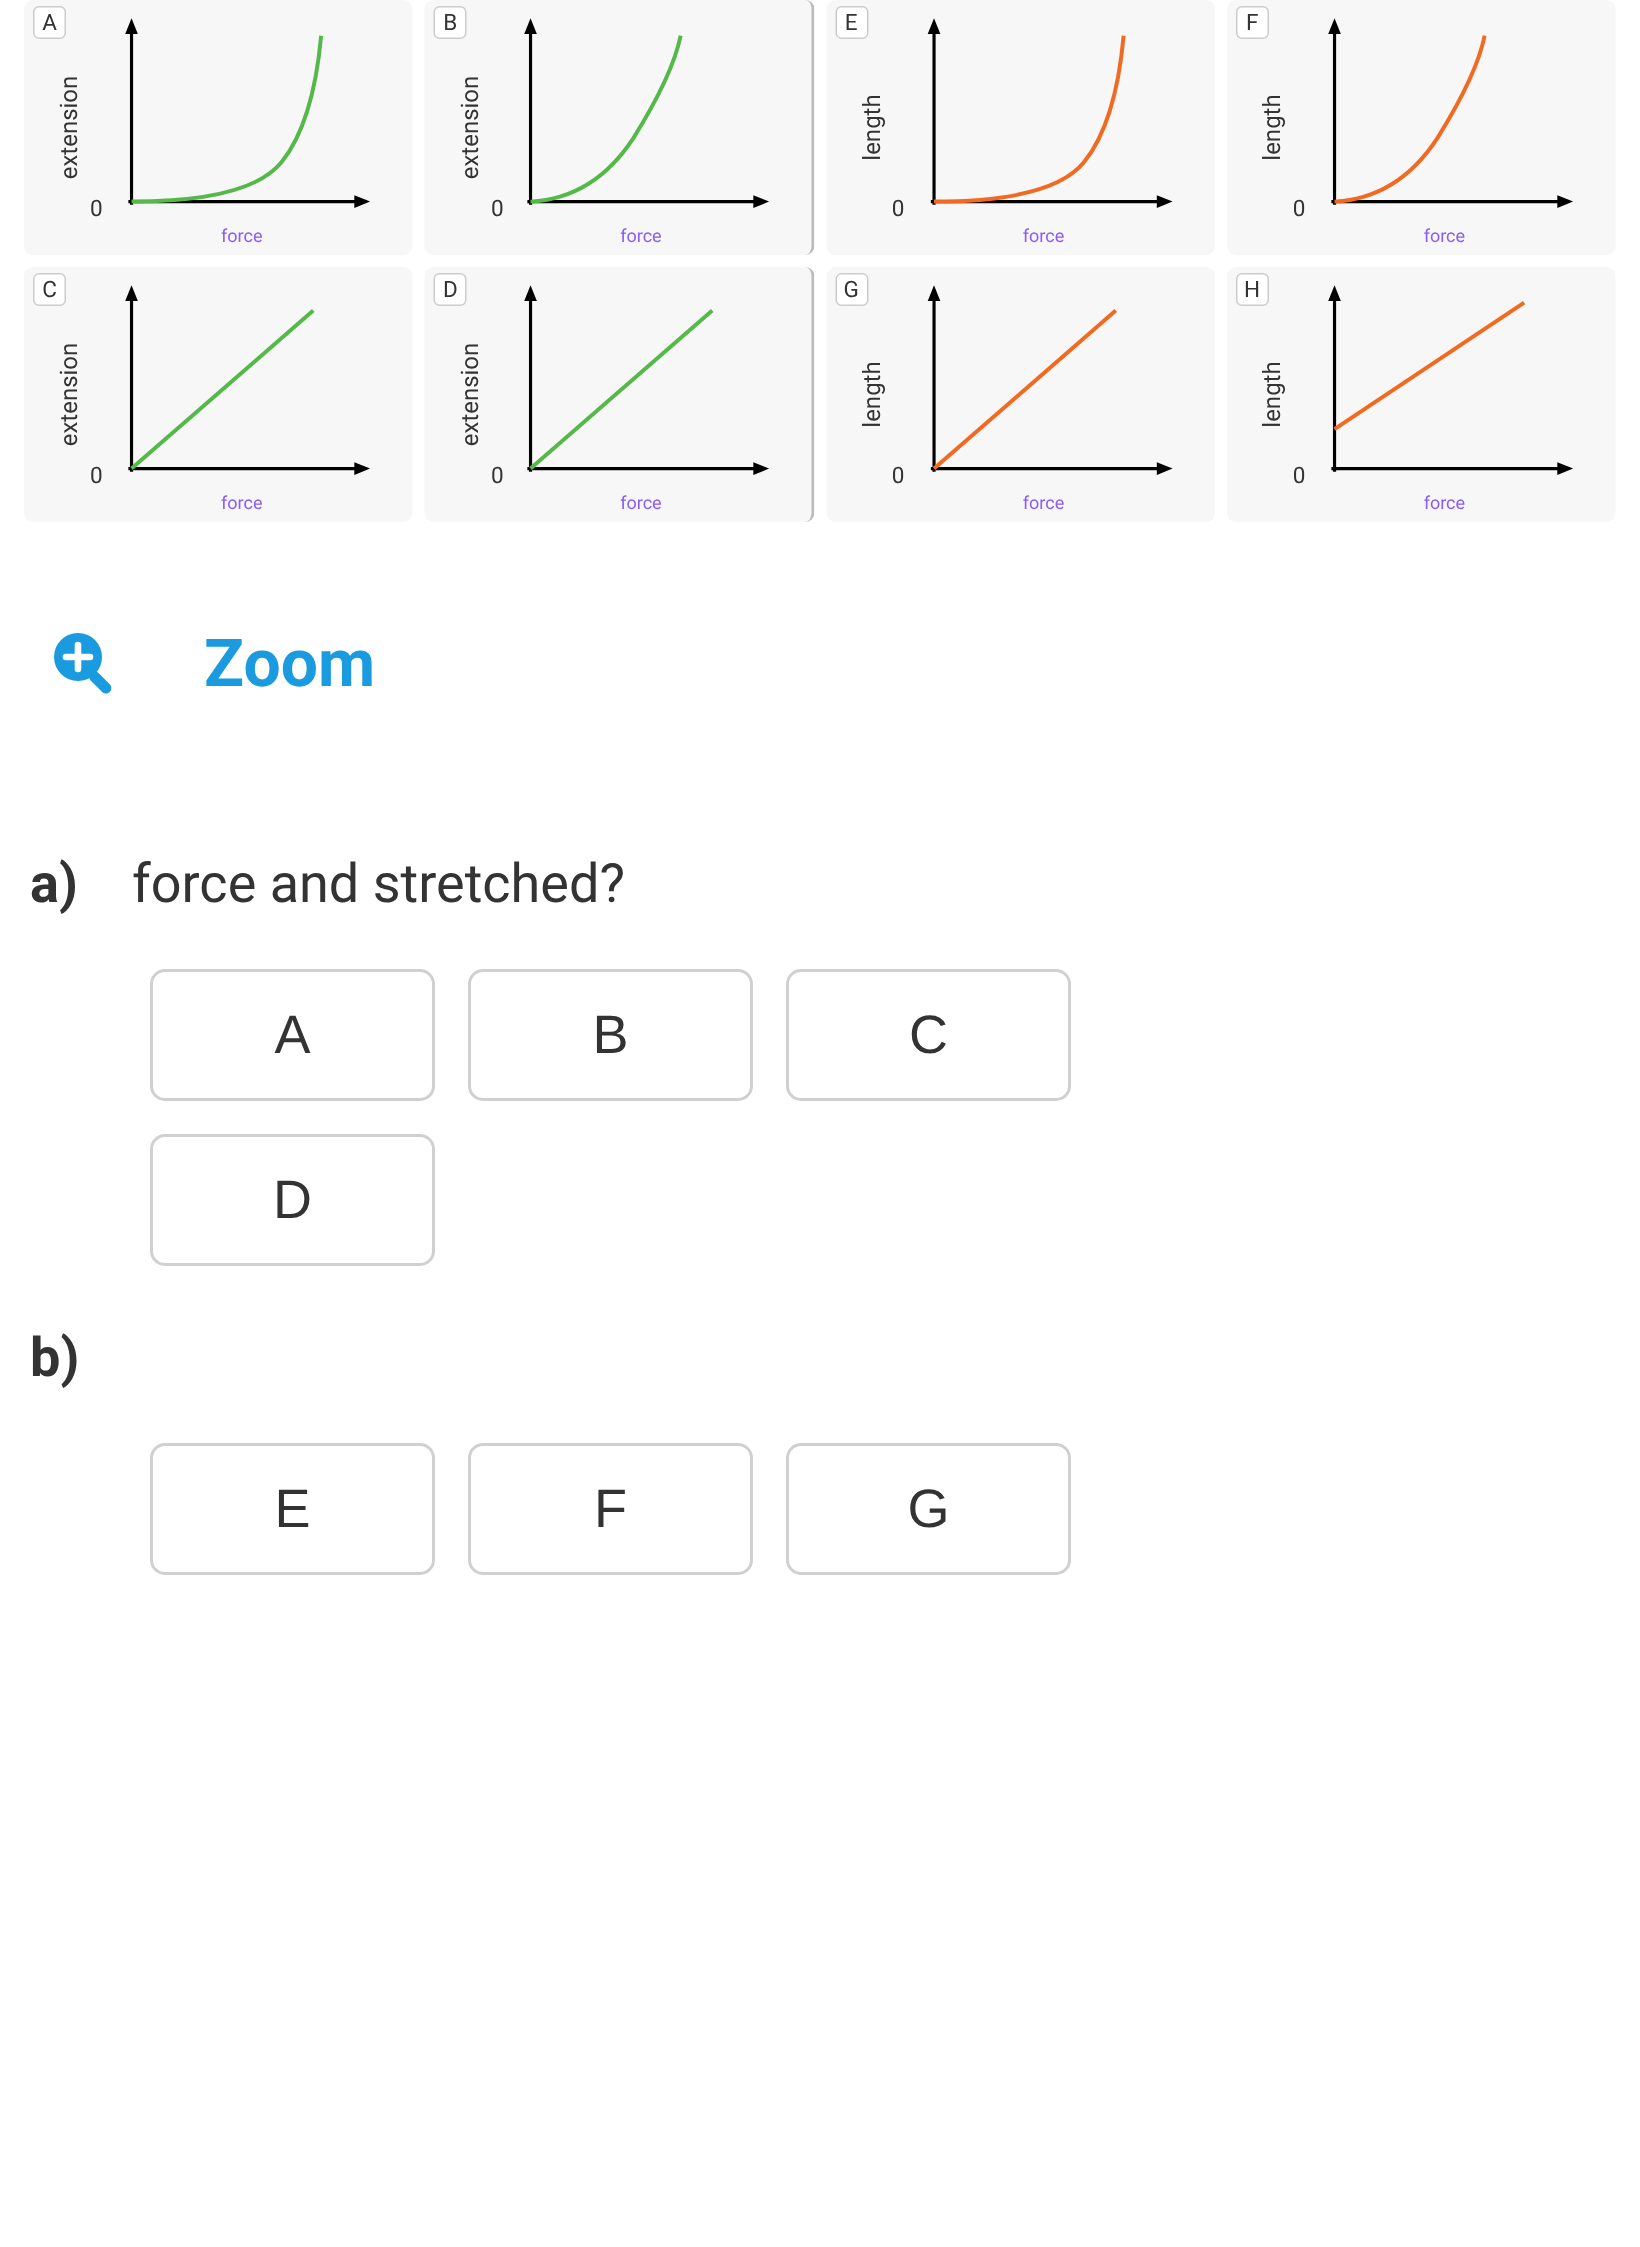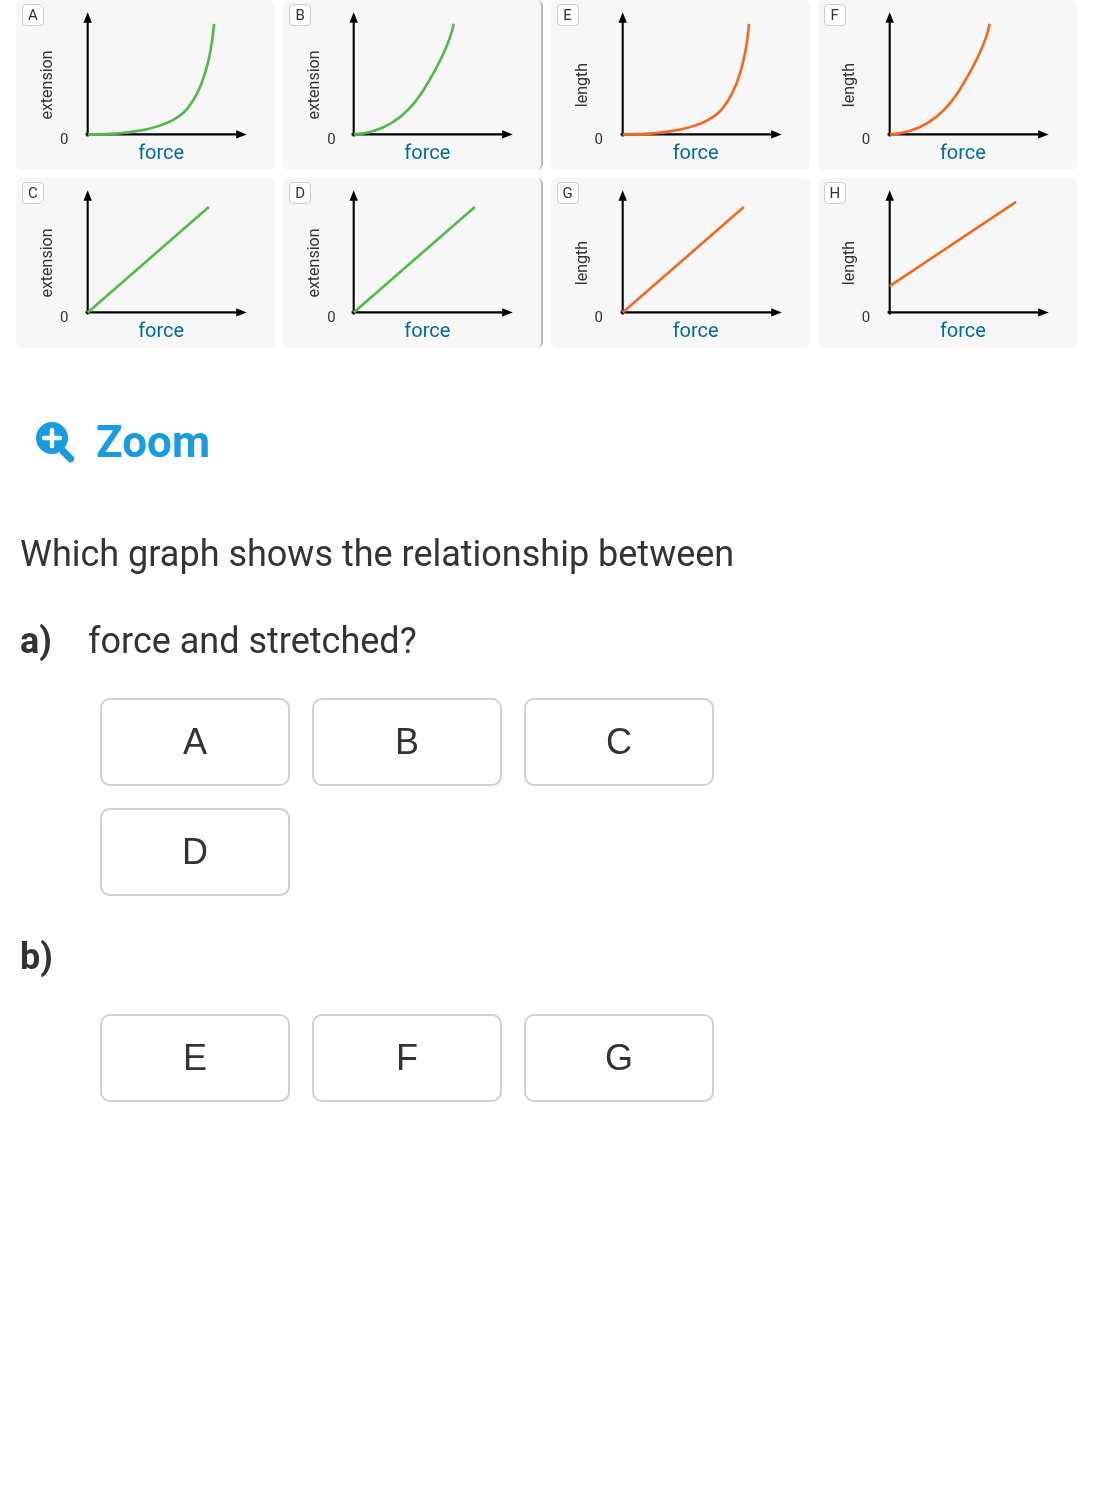--- a/index.html
+++ b/index.html
@@ -50,22 +50,22 @@
     transform: translate(-50%, -50%) rotate(-90deg);
     font-size: 16px;
     color: #333;
     white-space: nowrap;
   }
   .x-axis-label {
     position: absolute;
     bottom: 6px;
     left: 56%;
     transform: translateX(-50%);
-    font-size: 20px;
-    color: #0369a1;
+    font-size: 12px;
+    color: #8b5cf6;
   }
   .origin-label {
     position: absolute;
     left: 44px;
     bottom: 22px;
     font-size: 15px;
     color: #333;
   }
   .axis { stroke: #000; stroke-width: 2; fill: none; }
   .arrowhead { fill: #000; }
@@ -83,20 +83,21 @@
   }
   .zoom-icon {
     width: 48px;
     height: 48px;
     color: #1a9be0;
   }
   .zoom-text {
     font-size: 44px;
     font-weight: 700;
     color: #1a9be0;
+    margin-left: 40px;
   }
 
   .question-text {
     padding: 20px 20px 0 20px;
     font-size: 36px;
     color: #333;
     line-height: 1.45;
   }
 
   .subq {
@@ -245,21 +246,20 @@
   <svg class="zoom-icon" viewBox="0 0 24 24">
     <circle cx="10" cy="10" r="8" fill="#1a9be0"></circle>
     <rect x="15.5" y="14" width="9" height="3.6" rx="1.8" transform="rotate(45 15.5 14)" fill="#1a9be0"></rect>
     <line x1="10" y1="6" x2="10" y2="14" stroke="#fff" stroke-width="2.2" stroke-linecap="round"></line>
     <line x1="6" y1="10" x2="14" y2="10" stroke="#fff" stroke-width="2.2" stroke-linecap="round"></line>
   </svg>
   <span class="zoom-text">Zoom</span>
 </div>
 
 <div class="question-text">
-  <div>Which graph shows the relationship between</div>
 </div>
 
 <div class="subq">
   <div class="subq-row">
     <span class="subq-label">a)</span>
     <span>force and stretched?</span>
   </div>
   <div class="answers" id="answers-a">
       <button class="answer-btn">A</button>
       <button class="answer-btn">B</button>

